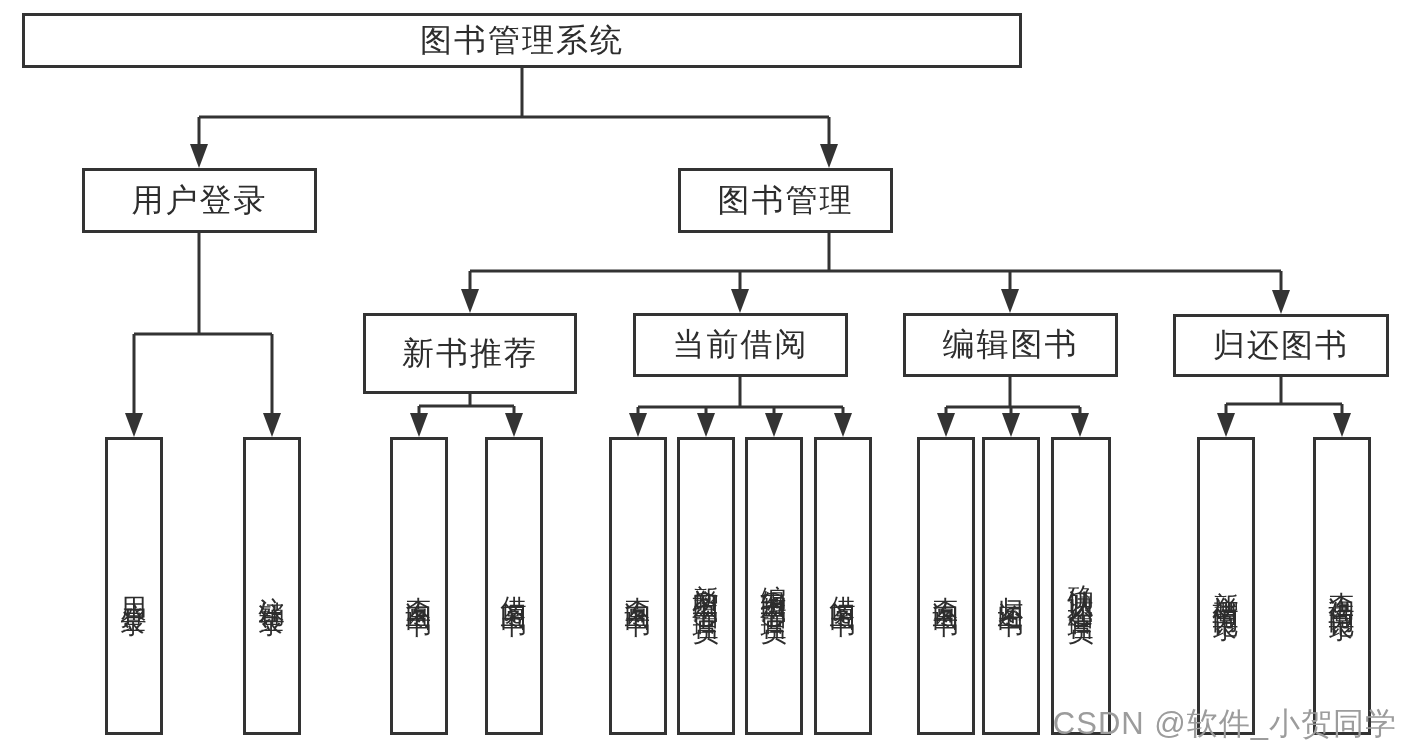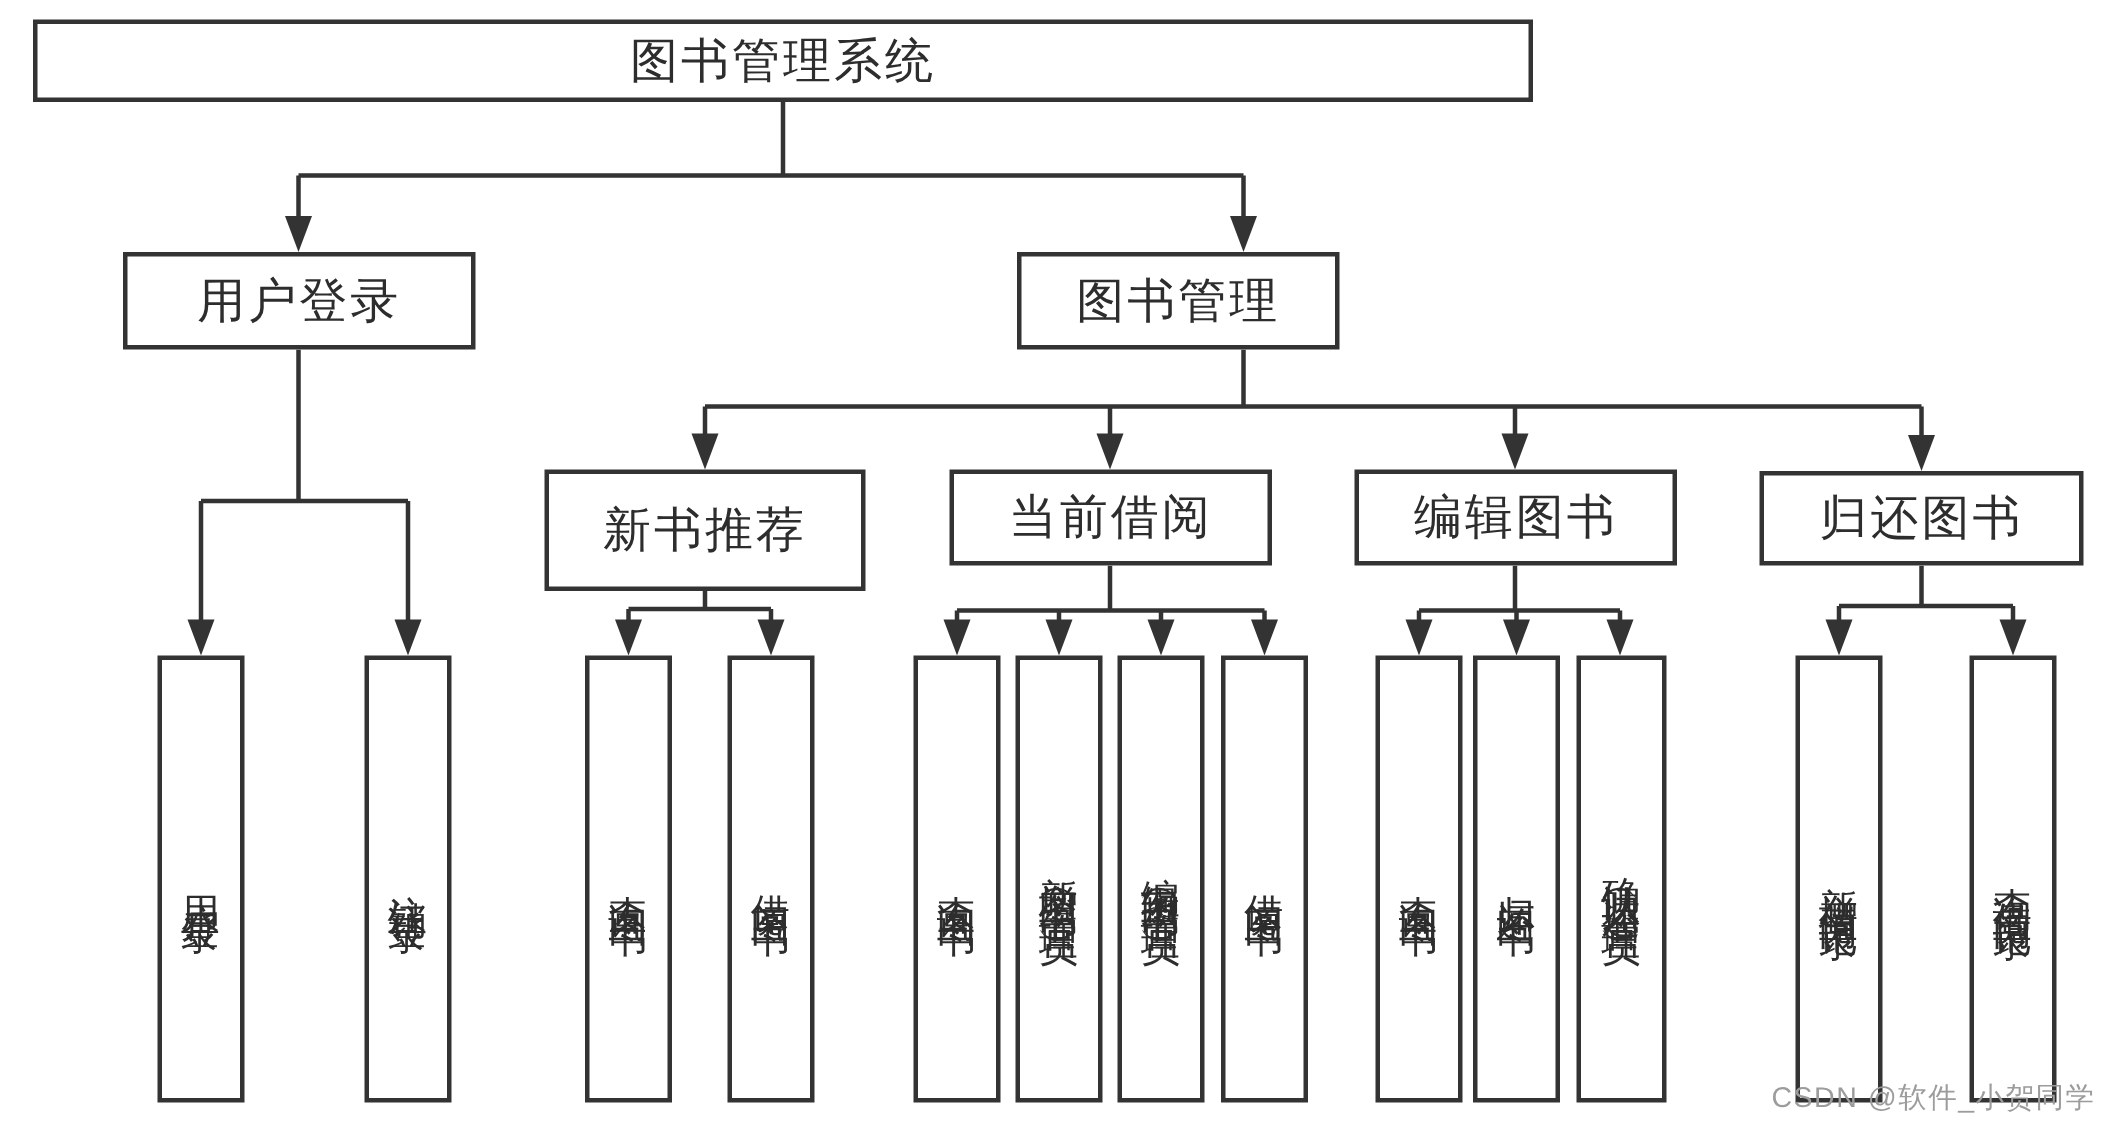--- a/index.html
+++ b/index.html
@@ -72,21 +72,21 @@
   #leaf-query-cur    { left: 917px;  }
   #leaf-return-book  { left: 982px;  }
   #leaf-confirm-ret  { left: 1051px; width: 60px; }
   #leaf-add-record   { left: 1197px; }
   #leaf-query-record { left: 1313px; }
 
   #watermark {
     position: absolute;
     right: 8px;
     bottom: 2px;
-    font-size: 19px;
+    font-size: 31px;
     color: #9c9c9c;
     letter-spacing: 1px;
     white-space: nowrap;
   }
 </style>
 </head>
 <body>
 
 <div id="stage">
 

